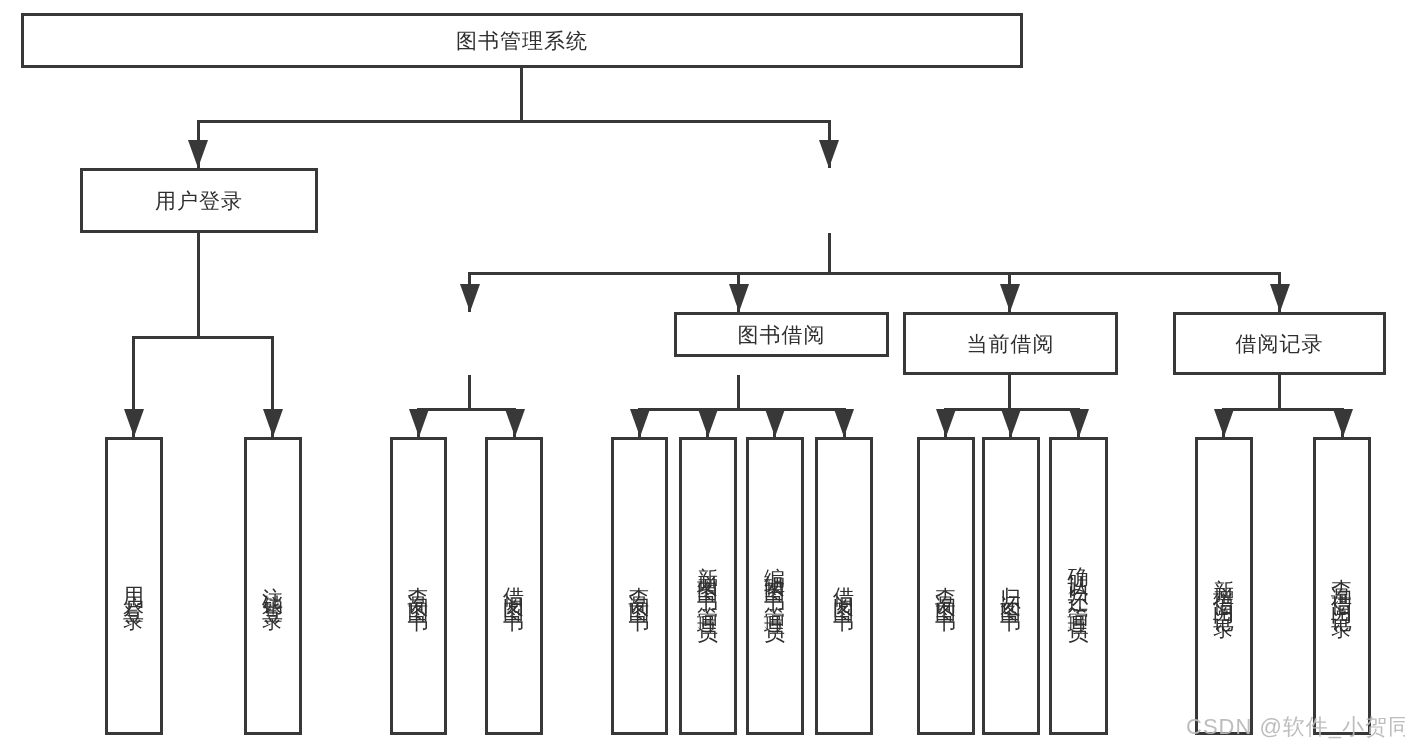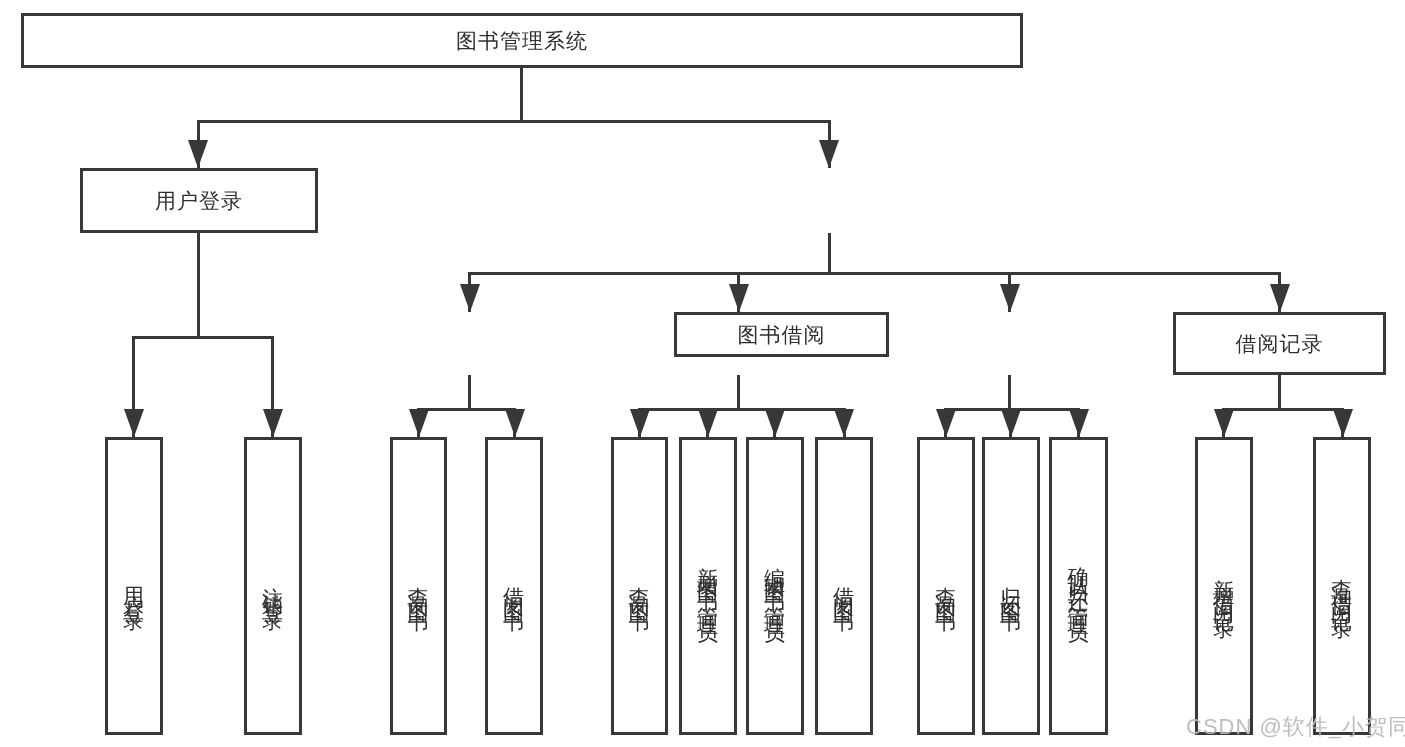--- a/index.html
+++ b/index.html
@@ -80,20 +80,23 @@
   <div class="vline" style="left:1008px;top:272px;height:40px;"></div>
   <div class="vline" style="left:1278px;top:272px;height:40px;"></div>
   <div class="arrow" style="left:460px;top:284px;"></div>
   <div class="arrow" style="left:729px;top:284px;"></div>
   <div class="arrow" style="left:1000px;top:284px;"></div>
   <div class="arrow" style="left:1270px;top:284px;"></div>
 
   <div class="box hbox" style="left:631px;top:312px;width:215px;height:45px;margin-left:43px;">
     <span>图书借阅</span>
   </div>
+  <div class="box hbox" style="left:903px;top:312px;width:215px;height:63px;">
+    <span>当前借阅</span>
+  </div>
   <div class="box hbox" style="left:1173px;top:312px;width:213px;height:63px;">
     <span>借阅记录</span>
   </div>
 
   <div class="vline" style="left:468px;top:375px;height:33px;"></div>
   <div class="hline" style="left:417px;top:408px;width:99px;"></div>
   <div class="vline" style="left:417px;top:408px;height:29px;"></div>
   <div class="vline" style="left:513px;top:408px;height:29px;"></div>
   <div class="arrow" style="left:409px;top:409px;"></div>
   <div class="arrow" style="left:505px;top:409px;"></div>

